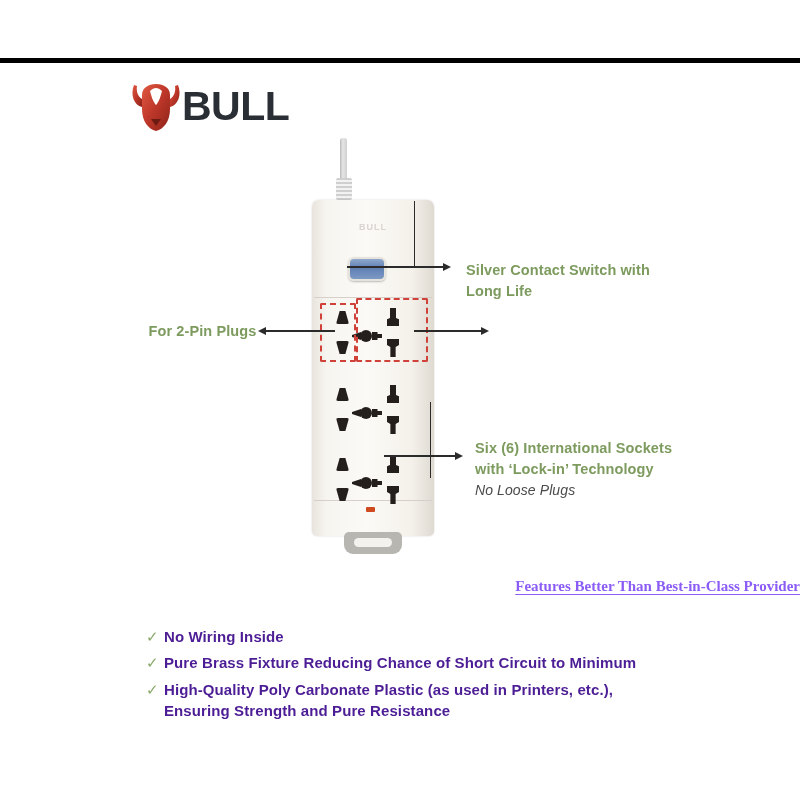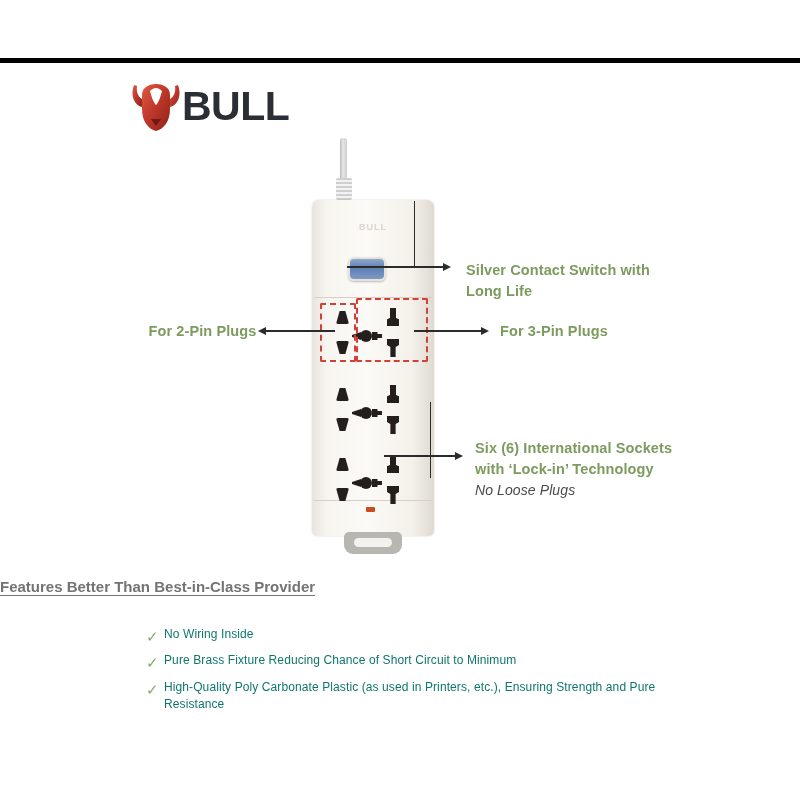--- a/index.html
+++ b/index.html
@@ -261,49 +261,50 @@
     font-weight: normal;
     font-size: 14px;
   }
 
   
   .features-heading {
     position: absolute;
     left: 0;
     top: 578px;
     width: 800px;
-    text-align: left;
-    color: #737373;
+    text-align: right;
+    color: #8b5cf6;
     font-size: 15px;
     font-weight: bold;
     text-decoration: underline;
     text-underline-offset: 3px;
+    font-family: Liberation Serif, serif;
   }
   .features-list {
     position: absolute;
     left: 146px;
     top: 626px;
     width: 520px;
   }
   .feature-item {
     display: flex;
     align-items: flex-start;
     margin-bottom: 5px;
   }
   .check {
     flex: none;
     width: 18px;
     color: #88a86a;
     font-size: 15px;
     line-height: 1.42;
   }
   .feature-text {
-    color: #0f766e;
-    font-size: 12px;
-    font-weight: normal;
+    color: #4c1d95;
+    font-size: 15px;
+    font-weight: bold;
     line-height: 1.42;
     letter-spacing: 0.1px;
   }
 </style>
 </head>
 <body>
 
 <div id="page">
 
   <div class="top-rule"></div>
@@ -384,21 +385,20 @@
   <div class="leader" style="left:347px; top:266px; width:97px; height:1.5px;"></div>
   <div class="arrow-head right" style="left:443px; top:263px;"></div>
   <div class="callout" style="left:466px; top:260px; width:220px;">Silver Contact Switch with Long Life</div>
 
   <div class="leader" style="left:265px; top:330px; width:70px; height:1.5px;"></div>
   <div class="arrow-head left" style="left:258px; top:327px;"></div>
   <div class="callout" style="left:145px; top:321px; width:115px; text-align:center;">For 2-Pin Plugs</div>
 
   <div class="leader" style="left:414px; top:330px; width:68px; height:1.5px;"></div>
   <div class="arrow-head right" style="left:481px; top:327px;"></div>
-  <div class="callout" style="left:500px; top:321px; width:160px;">For 3-Pin Plugs</div>
 
   <div class="leader" style="left:430px; top:402px; width:1px; height:76px;"></div>
   <div class="leader" style="left:384px; top:455px; width:72px; height:1.5px;"></div>
   <div class="arrow-head right" style="left:455px; top:452px;"></div>
   <div class="callout" style="left:475px; top:438px; width:200px;">
     <span>Six (6) International Sockets with ‘Lock-in’ Technology</span>
     <span class="sub">No Loose Plugs</span>
   </div>
 
   <div class="features-heading">Features Better Than Best-in-Class Provider</div>

